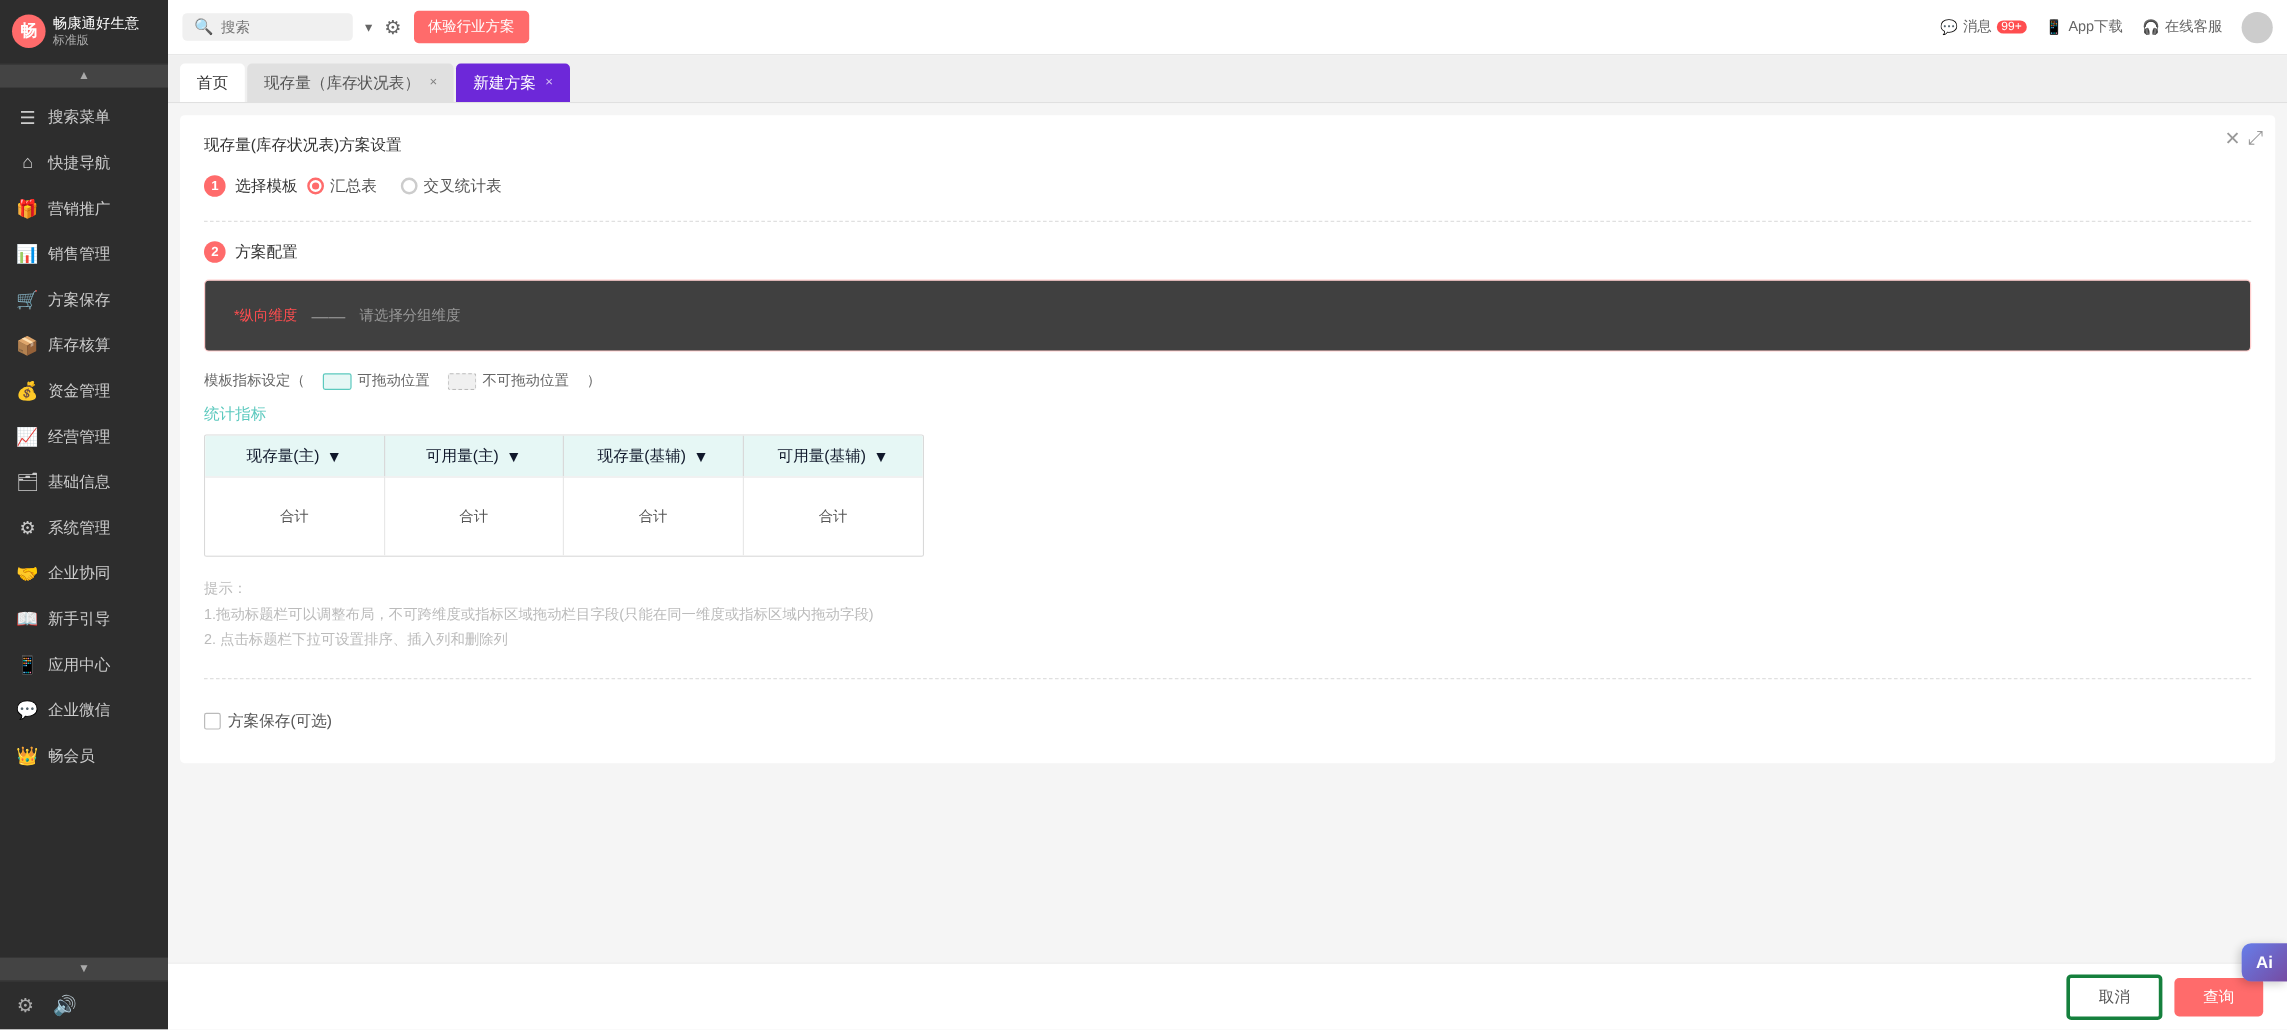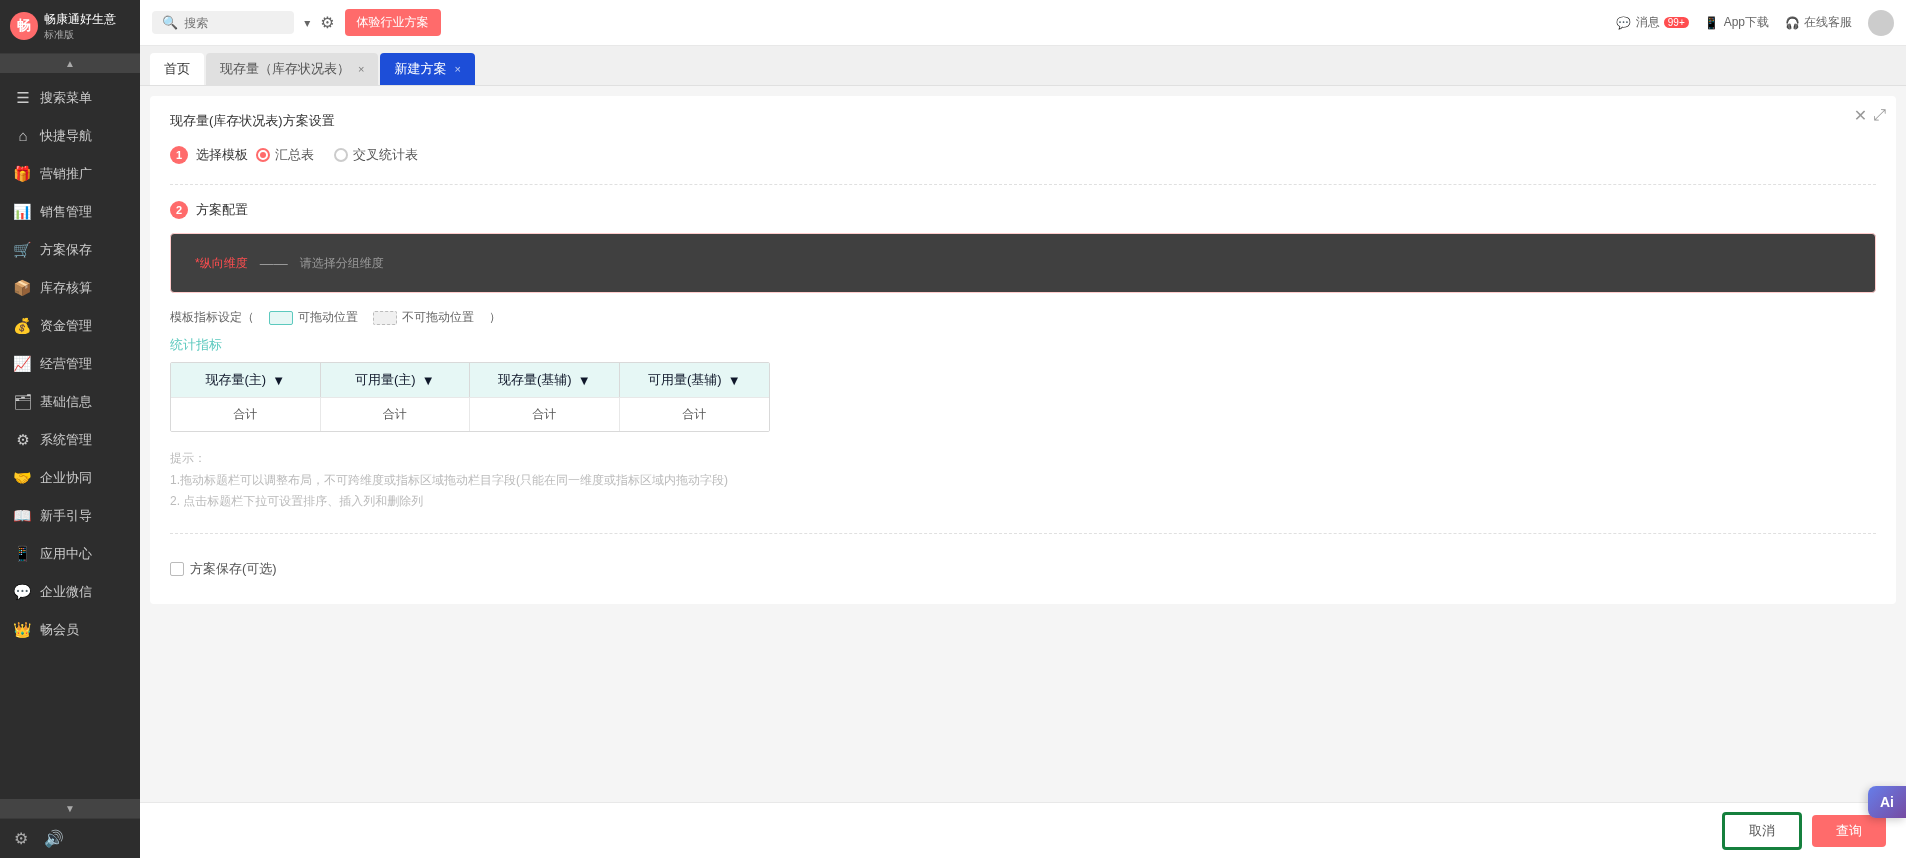--- a/index.html
+++ b/index.html
@@ -98,21 +98,21 @@
     .tab {
       height: 32px;
       display: flex; align-items: center;
       padding: 0 14px; gap: 8px;
       border-radius: 4px 4px 0 0;
       cursor: pointer;
       font-size: 13px;
       background: #e0e0e0;
       color: #555;
     }
-    .tab.active { background: #1d4ed8; color: white; }
+    .tab.active { background: #6d28d9; color: white; }
     .tab-home { background: #fff; color: #333; }
     .tab-close { font-size: 11px; cursor: pointer; opacity: 0.7; }
 
     
     .content {
       flex: 1; overflow-y: auto;
       background: #f5f5f5;
       position: relative;
     }
 
@@ -202,21 +202,21 @@
       font-size: 13px; color: #0f172a;
       cursor: pointer;
     }
     .stats-col-header:last-child { border-right: none; }
     .stats-table-body {
       display: grid;
       grid-template-columns: repeat(4, 1fr);
       background: #fff;
     }
     .stats-col-cell {
-      padding: 8px 12px;
+      padding: 24px 12px;
       display: flex; align-items: center; justify-content: center;
       border-right: 1px solid #e8e8e8;
       border-top: 1px solid #e8e8e8;
       font-size: 12px; color: #555;
     }
     .stats-col-cell:last-child { border-right: none; }
 
     
     .tips { margin: 16px 0; font-size: 12px; color: #bbb; line-height: 1.8; }
     .tips-title { color: #bbb; font-weight: 500; }

